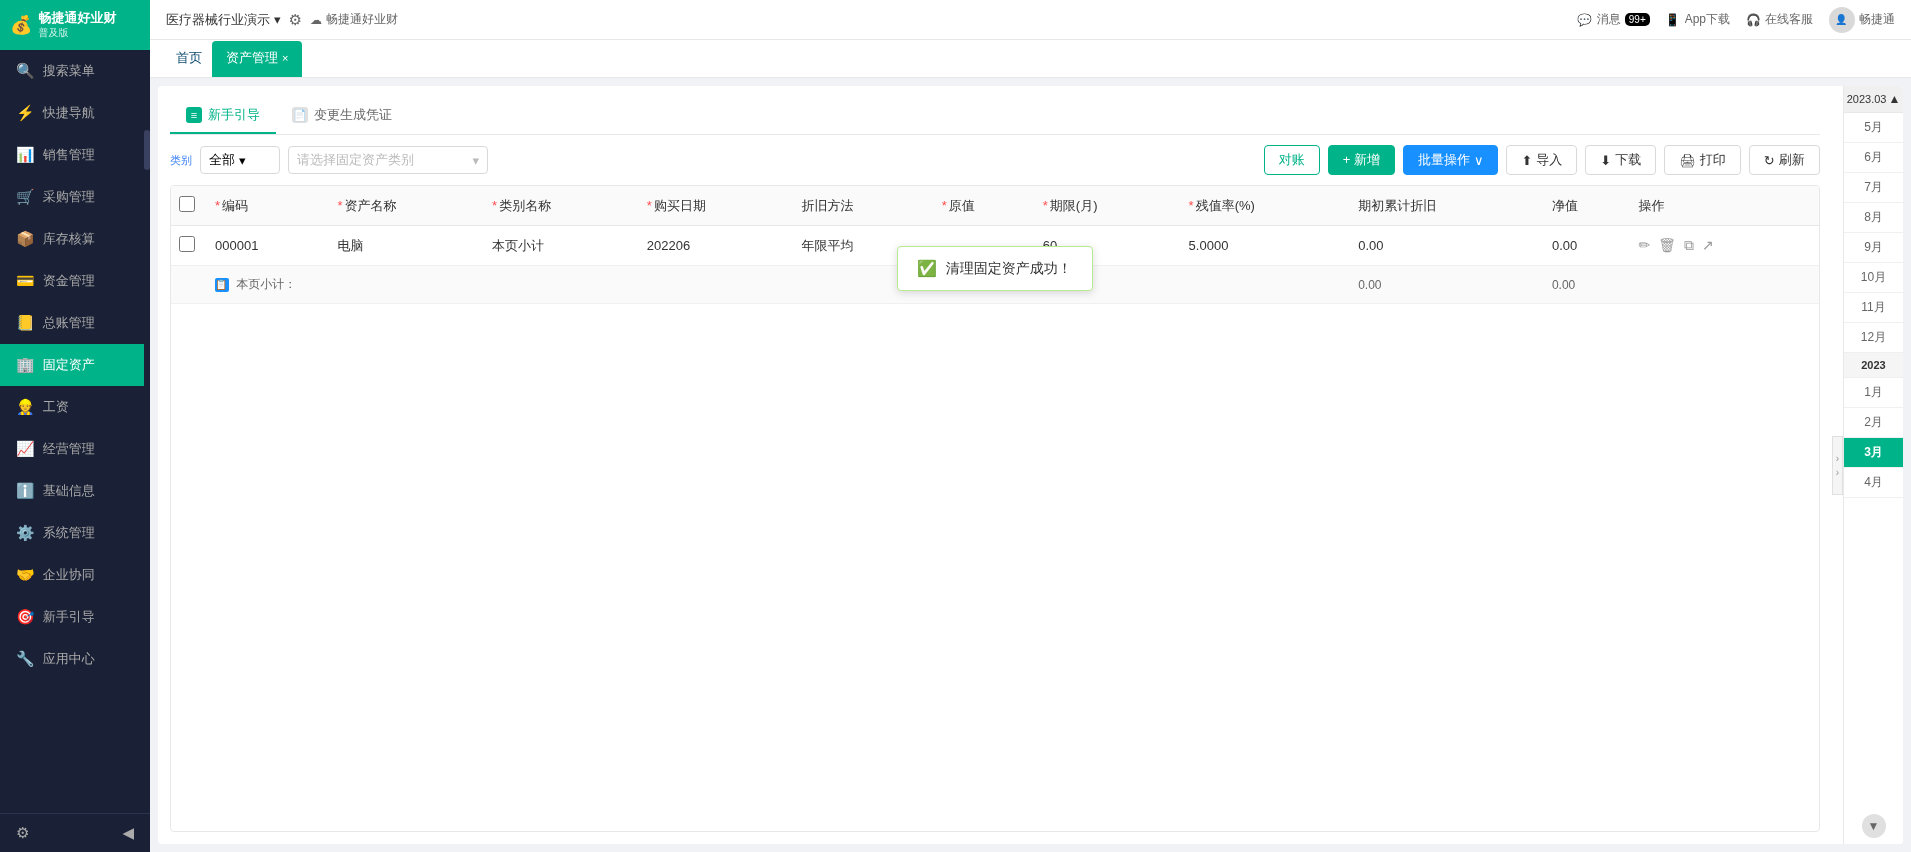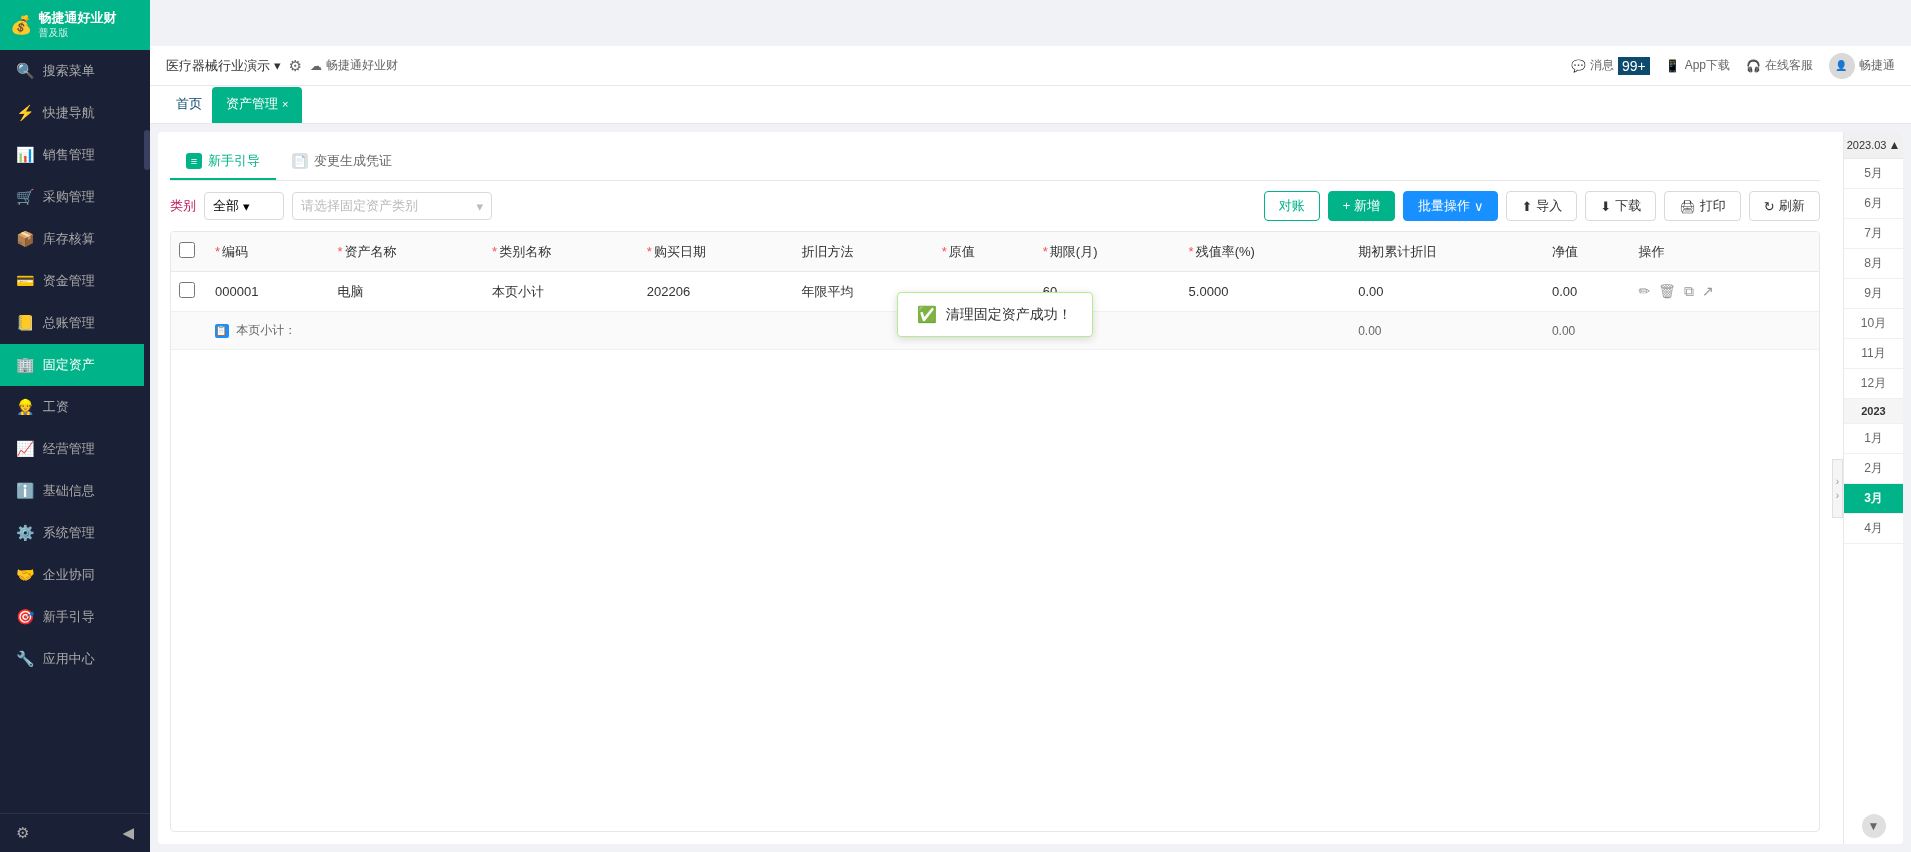--- a/index.html
+++ b/index.html
@@ -56,21 +56,20 @@
 
     
     .topbar {
       background: #fff;
       height: 40px;
       display: flex;
       align-items: center;
       padding: 0 16px;
       border-bottom: 1px solid #e8e8e8;
       justify-content: space-between;
-      margin-top: 46px;
     }
     .topbar-left {
       display: flex;
       align-items: center;
       gap: 8px;
     }
     .topbar-company {
       font-size: 13px;
       color: #333;
       display: flex;
@@ -92,24 +91,24 @@
       font-size: 12px;
       color: #666;
     }
     .topbar-right-item {
       display: flex;
       align-items: center;
       gap: 4px;
       cursor: pointer;
     }
     .badge {
-      background: #0c4a6e;
+      background: #000000;
       color: #fff;
-      border-radius: 0;
-      font-size: 14px;
+      border-radius: 5px;
+      font-size: 10px;
       padding: 1px 4px;
       min-width: 16px;
       text-align: center;
     }
     .avatar {
       width: 26px;
       height: 26px;
       border-radius: 50%;
       background: #d9d9d9;
       display: flex;
@@ -228,22 +227,22 @@
       background: #1890ff;
       color: #fff;
       border-color: #1890ff;
     }
     .filter-group {
       display: flex;
       align-items: center;
       gap: 8px;
     }
     .filter-label {
-      font-size: 13px;
-      color: #be185d;
+      font-size: 11px;
+      color: #3b82f6;
     }
     .filter-select {
       display: flex;
       align-items: center;
       border: 1px solid #d9d9d9;
       border-radius: 4px;
       padding: 4px 8px;
       font-size: 13px;
       background: #fff;
       cursor: pointer;

